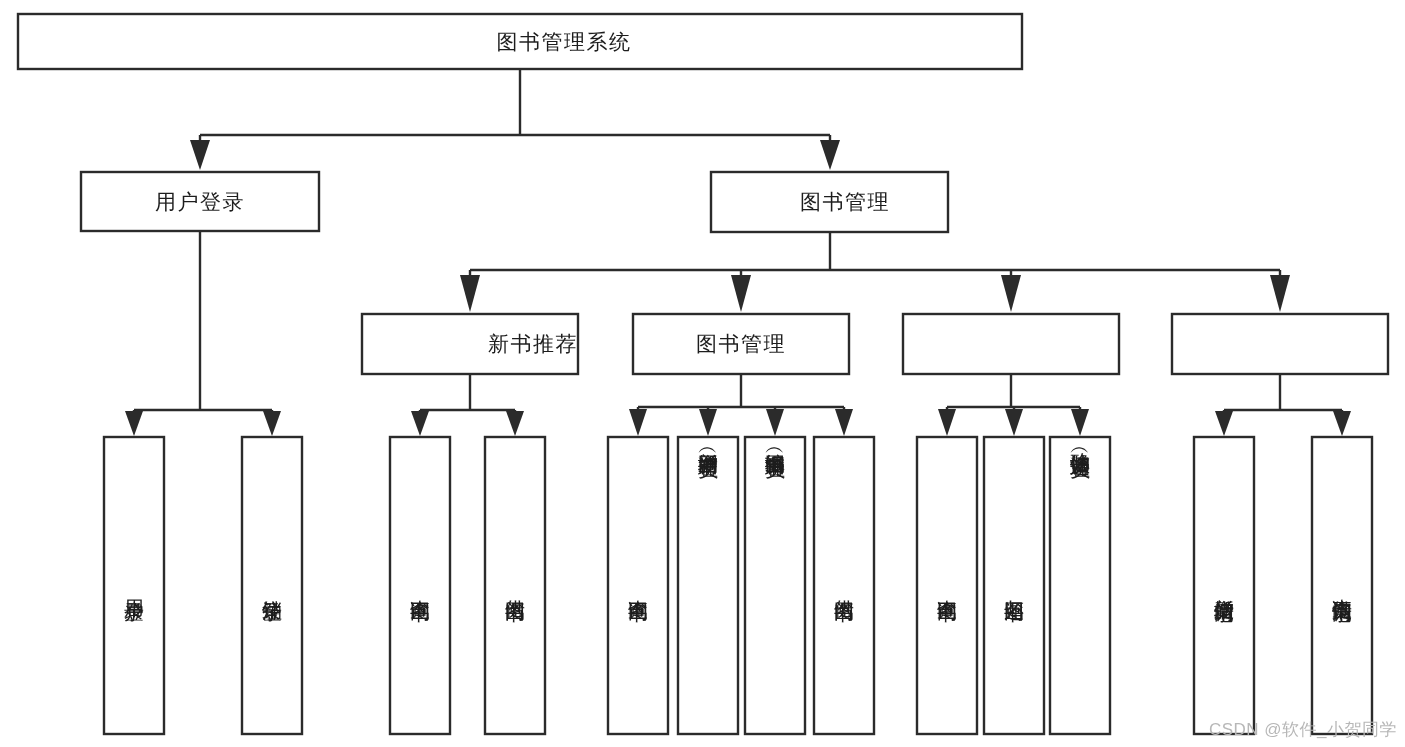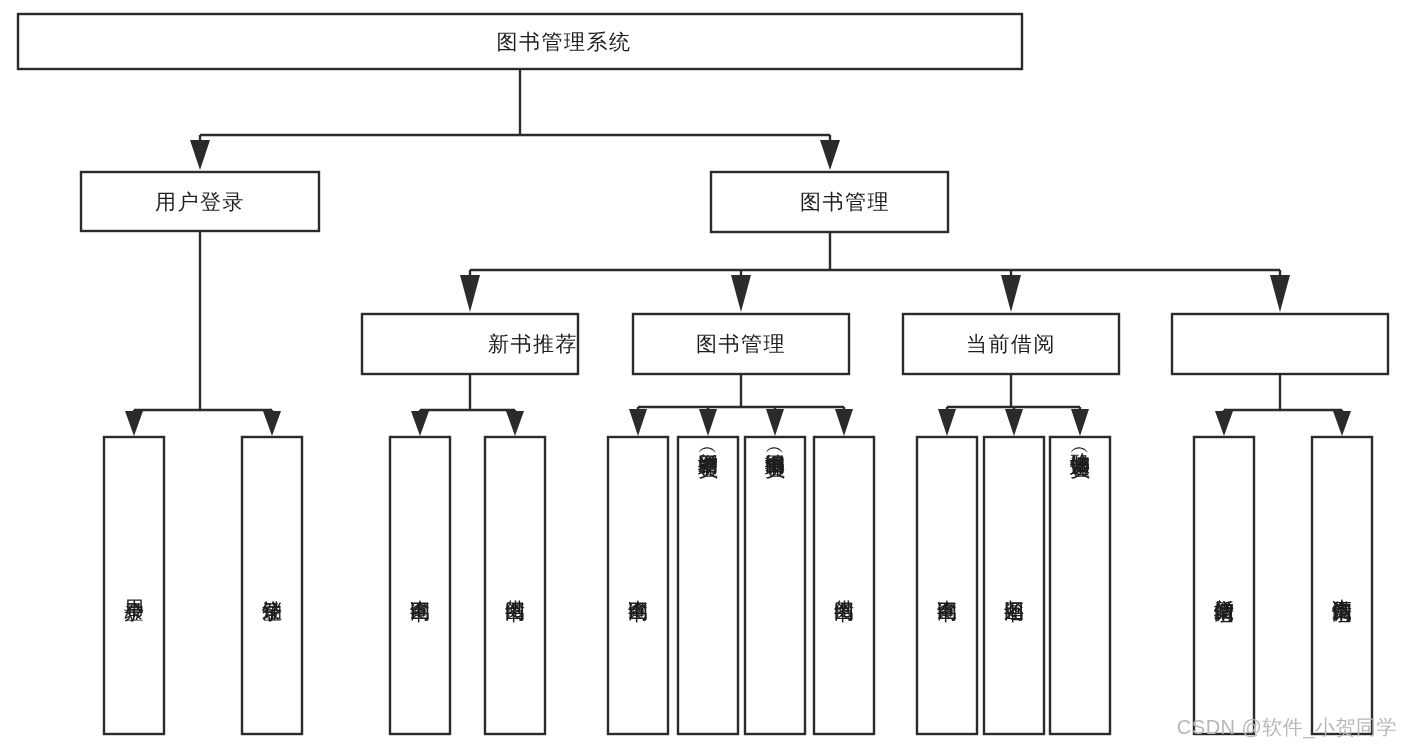--- a/index.html
+++ b/index.html
@@ -72,21 +72,21 @@
     font-size: 21px;
     color: #1d1d1d;
     letter-spacing: 1.5px;
     white-space: nowrap;
   }
   .watermark {
     position: absolute;
     right: 8px;
     bottom: 6px;
     font-family: "Liberation Sans", "DejaVu Sans", sans-serif;
-    font-size: 20px;
+    font-size: 17px;
     color: #b7b7b7;
     letter-spacing: 0.5px;
     white-space: nowrap;
     pointer-events: none;
     text-align: center;
   }
 </style>
 </head>
 <body>
 
@@ -202,23 +202,20 @@
   <div class="hlabel-wrap" style="left:711px; top:172px; width:268px; height:60px;">
     <span class="hlabel-text">图书管理</span>
   </div>
 
   <div class="hlabel-wrap" style="left:362px;  top:314px; width:216px; height:60px;justify-content:flex-end;">
     <span class="hlabel-text">新书推荐</span>
   </div>
   <div class="hlabel-wrap" style="left:633px;  top:314px; width:216px; height:60px;">
     <span class="hlabel-text">图书管理</span>
   </div>
-  <div class="hlabel-wrap" style="left:903px;  top:314px; width:216px; height:60px;">
-    <span class="hlabel-text">当前借阅</span>
-  </div>
 
   <div class="vlabel-wrap" style="left:104px;  top:437px; width:60px; height:297px;">
     <span class="vlabel-text">用户登录</span>
   </div>
   <div class="vlabel-wrap" style="left:242px;  top:437px; width:60px; height:297px;">
     <span class="vlabel-text">注销登录</span>
   </div>
   <div class="vlabel-wrap" style="left:390px;  top:437px; width:60px; height:297px;">
     <span class="vlabel-text">查询图书</span>
   </div>

